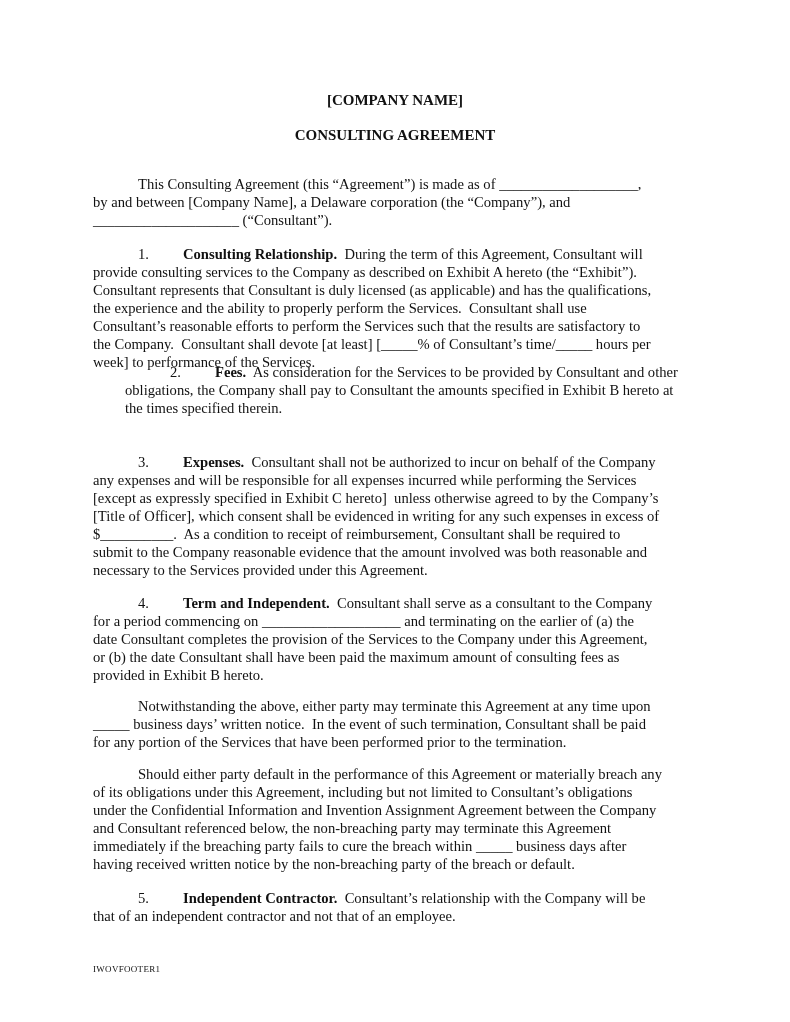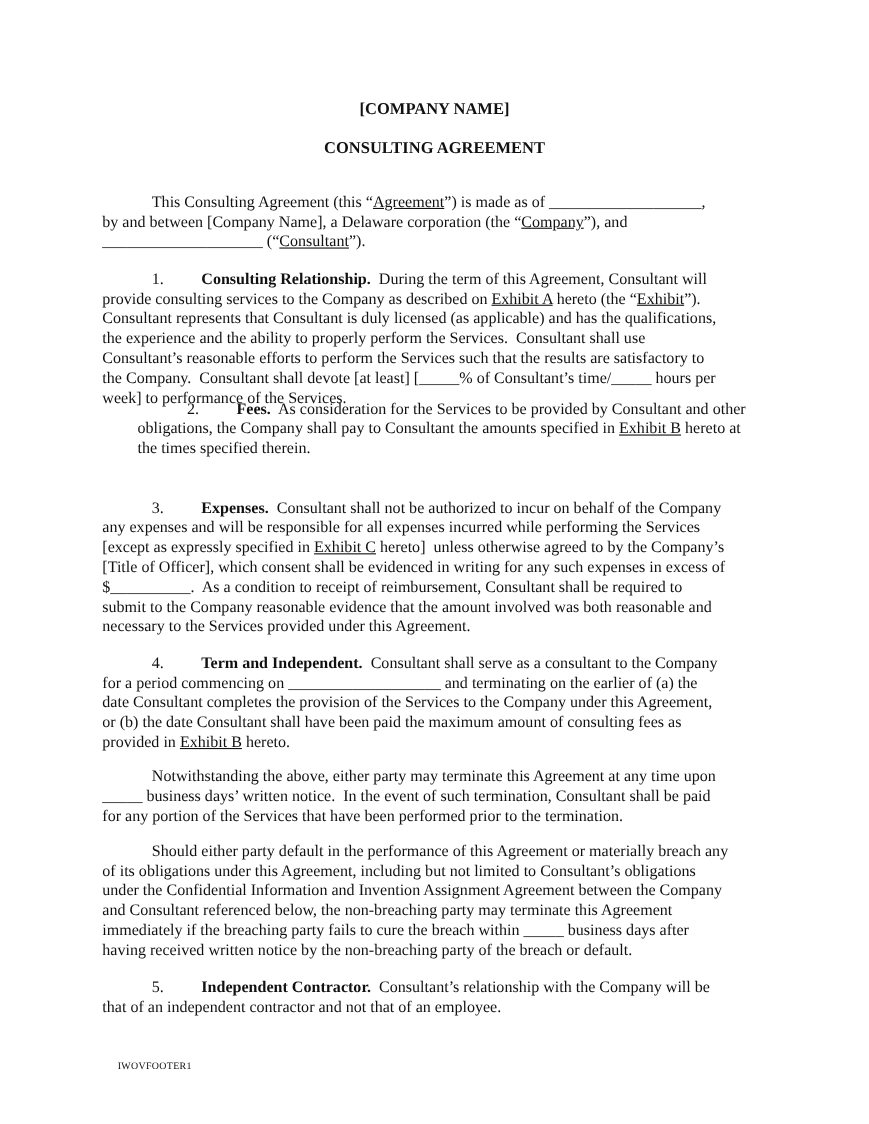--- a/index.html
+++ b/index.html
@@ -4,25 +4,25 @@
 <style>
   html, body { margin: 0; padding: 0; background: #ffffff; }
   body { width: 790px; height: 1022px; position: relative; overflow: hidden;
          font-family: "Liberation Serif", "DejaVu Serif", serif; color: #111; }
   .page { position: absolute; left: 0; top: 0; width: 790px; height: 1022px; }
   .center { position: absolute; left: 0; width: 790px; text-align: center; font-weight: bold; font-size: 15px; }
   .title1 { top: 92px; }
   .title2 { top: 127px; }
   .para { position: absolute; left: 93px; width: 600px; font-size: 14.6px; line-height: 18px; }
   .line { white-space: pre; height: 18px; }
-  .u { text-decoration: underline; }
+  .u { }
   .hd { font-weight: bold; }
   .num { display: inline-block; width: 45px; padding-left: 45px; }
   .indent { display: inline-block; width: 45px; }
-  .footer { position: absolute; left: 107px; top: 964px; font-size: 9px; letter-spacing: 0.3px; }
+  .footer { position: absolute; left: 93px; top: 964px; font-size: 9px; letter-spacing: 0.3px; }
 </style>
 </head>
 <body>
 
 <div class="page">
 
   <div class="center title1">[COMPANY NAME]</div>
   <div class="center title2">CONSULTING AGREEMENT</div>
 
   <div class="para" style="top:175px;">

